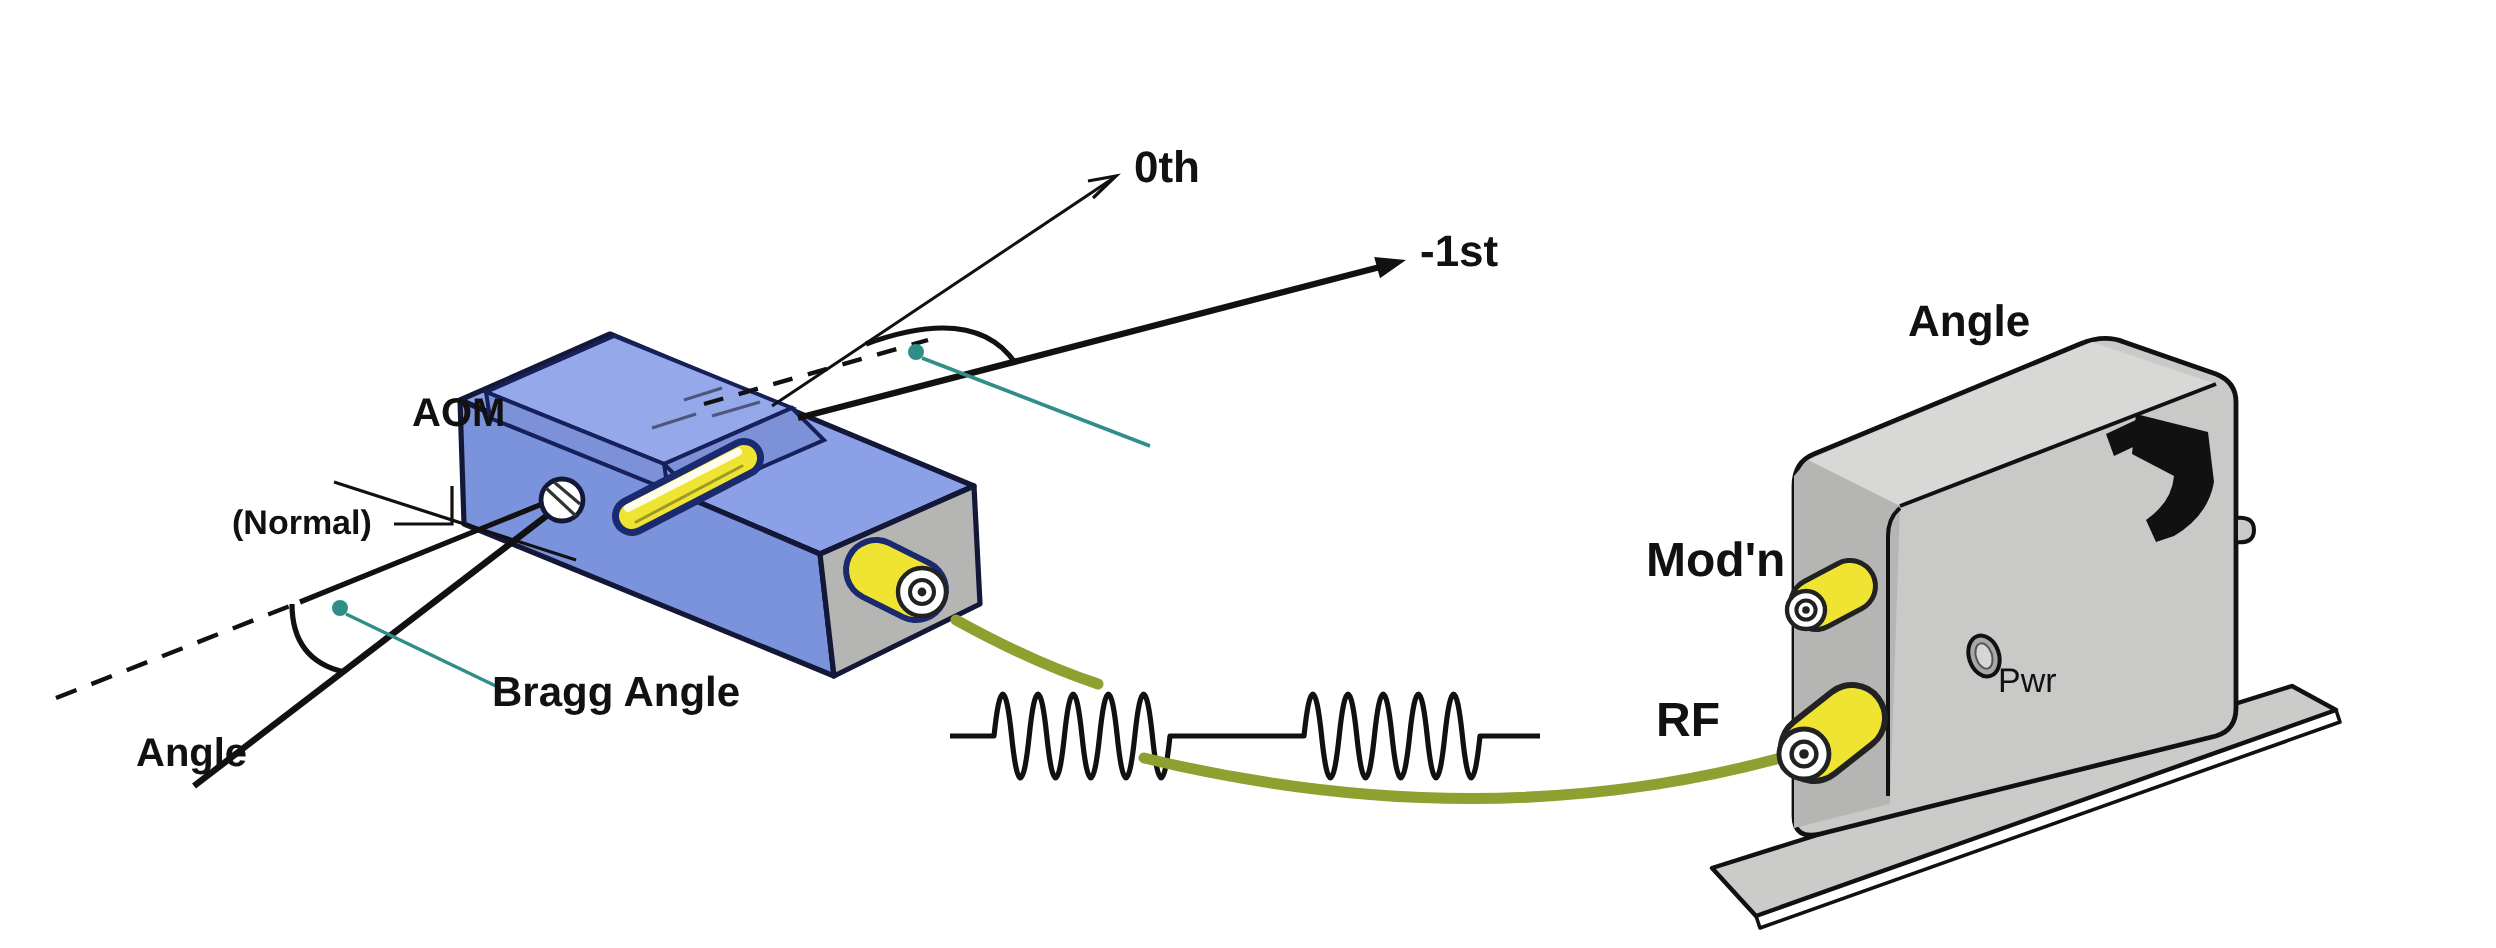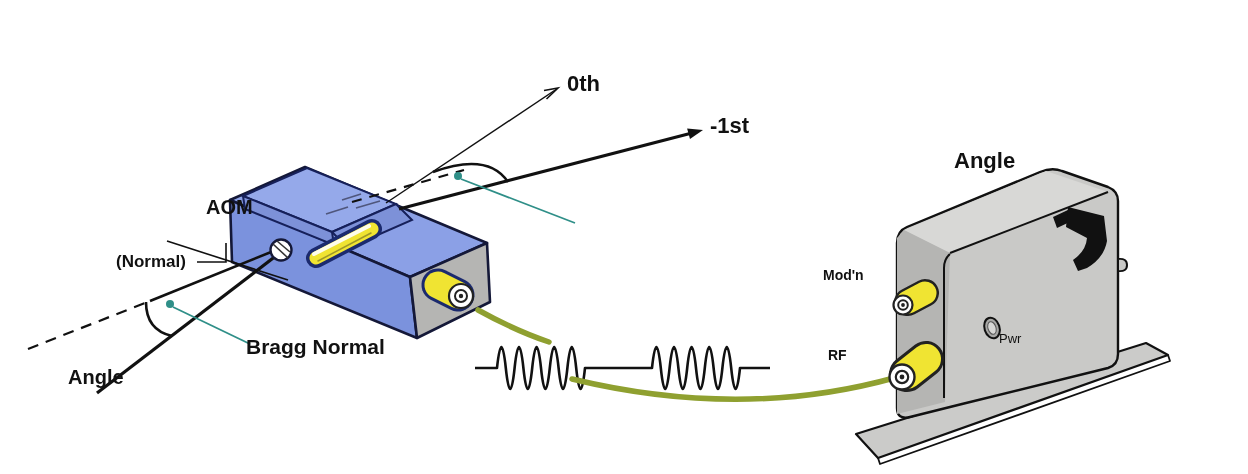--- a/index.html
+++ b/index.html
@@ -8,23 +8,23 @@
     font-family:"Liberation Sans", sans-serif;overflow:hidden;
   }
   .stage svg{position:absolute;left:0;top:0;}
   .lbl{
     position:absolute;color:#111;font-weight:bold;white-space:nowrap;
     line-height:1.1;user-select:none;
   }
   .lbl.sz21{font-size:21px;}
   .lbl.sz20{font-size:20px;}
   .lbl.sz19{font-size:22px;}
-  .lbl.sz18{font-size:14px;}
+  .lbl.sz18{font-size:24px;}
   .lbl.sz17{font-size:17px;}
-  .lbl.normwt{font-weight:normal;font-size:13px;}
+  .lbl.normwt{font-weight:normal;font-size:17px;}
 </style>
 </head>
 <body>
 
 <div class="stage">
 
 <svg width="1248" height="474" viewBox="0 0 1248 474">
 
   <g>
 
@@ -155,20 +155,20 @@
       <circle cx="902" cy="377" r="6.2" fill="none" stroke="#222" stroke-width="2.2"></circle>
       <circle cx="902" cy="377" r="2.4" fill="#222"></circle>
     </g>
   </g>
 </svg>
 
 <div class="lbl sz20" style="left:206px;top:159px;margin-top:37px;">AOM</div>
 <div class="lbl sz19" style="left:567px;top:72px;">0th</div>
 <div class="lbl sz19" style="left:710px;top:114px;">-1st</div>
 <div class="lbl sz17" style="left:116px;top:253px;">(Normal)</div>
-<div class="lbl sz21" style="left:246px;top:335px;">Bragg Normal</div>
+<div class="lbl sz21" style="left:246px;top:335px;">Bragg Angle</div>
 <div class="lbl sz20" style="left:68px;top:366px;">Angle</div>
 <div class="lbl sz19" style="left:954px;top:149px;">Angle</div>
 <div class="lbl sz18" style="left:823px;top:268px;">Mod'n</div>
 <div class="lbl sz18" style="left:828px;top:348px;">RF</div>
 <div class="lbl normwt" style="left:999px;top:332px;">Pwr</div>
 
 </div>
 
 </body></html>

